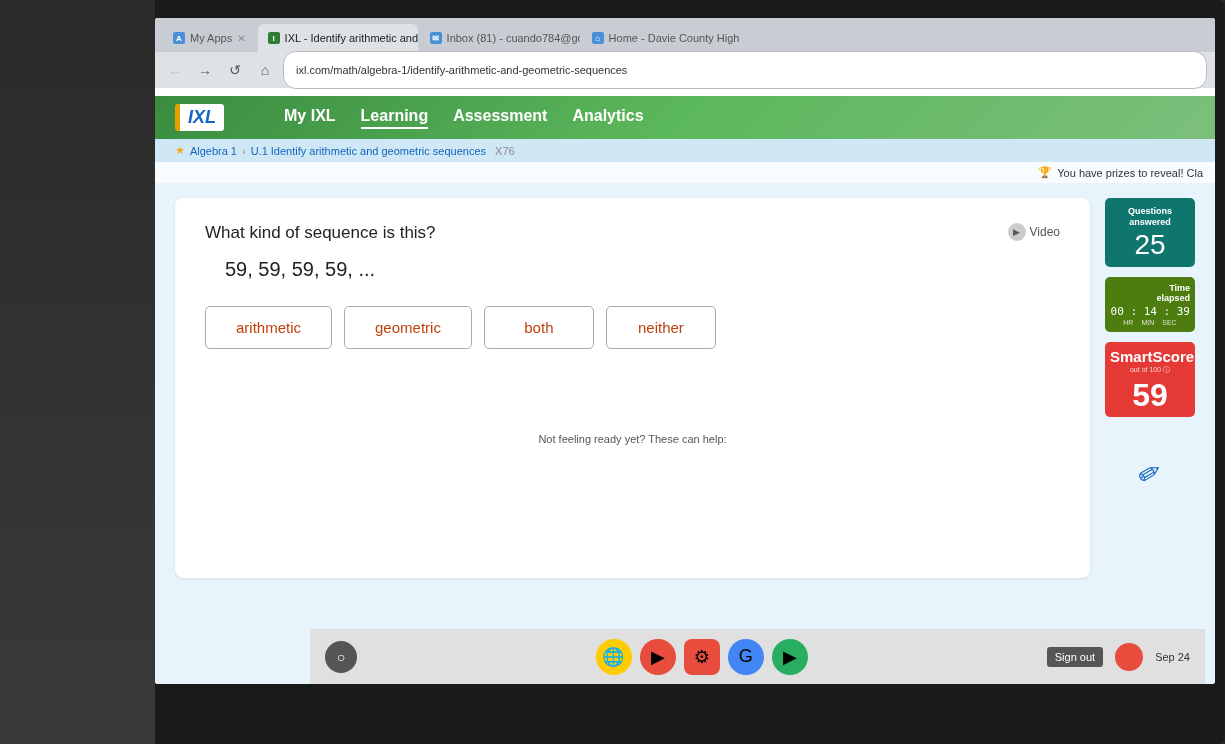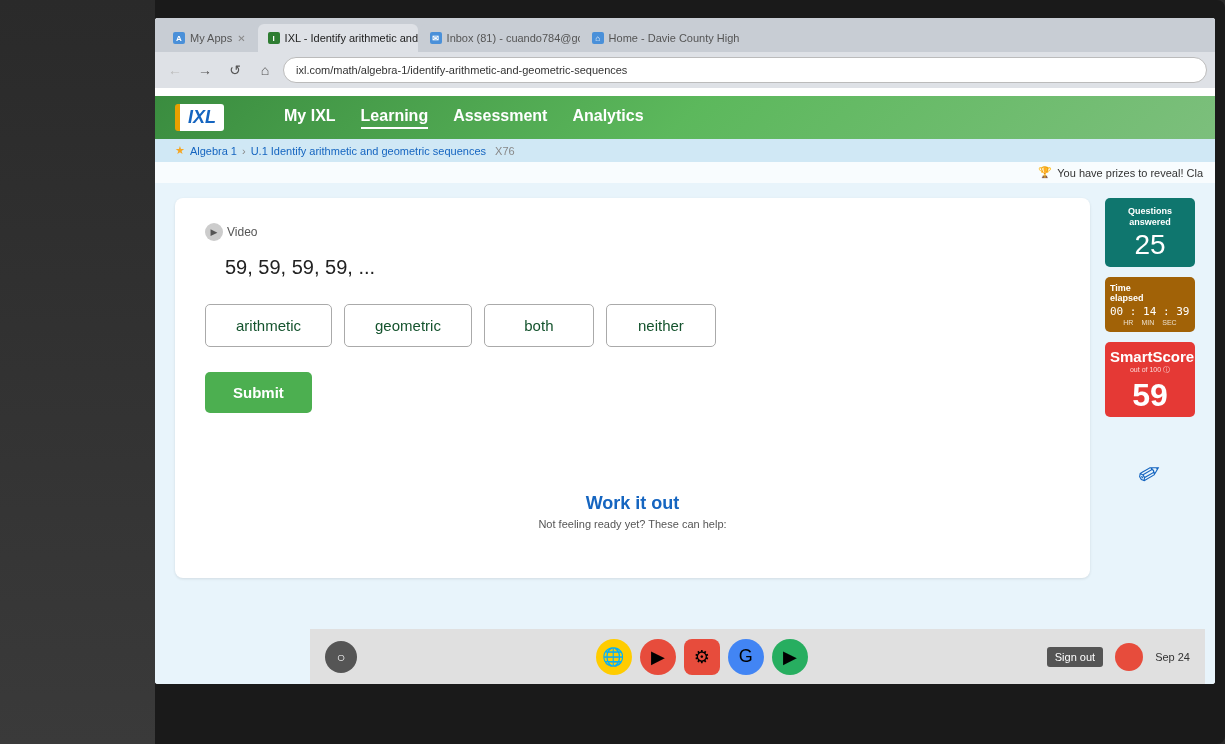--- a/index.html
+++ b/index.html
@@ -111,21 +111,21 @@
       display: flex;
       align-items: center;
       justify-content: center;
       font-size: 14px;
       color: #555;
     }
     .nav-btn.disabled { color: #bbb; cursor: default; }
 
     .address-bar {
       flex: 1;
-      height: 26px;
+      height: 38px;
       border-radius: 13px;
       border: 1px solid #bbb;
       background: #fff;
       padding: 8px 12px;
       font-size: 11px;
       color: #333;
       display: flex;
       align-items: center;
     }
 
@@ -267,21 +267,21 @@
       flex-wrap: wrap;
       margin-bottom: 25px;
     }
 
     .answer-btn {
       padding: 12px 30px;
       border: 1.5px solid #aaa;
       border-radius: 5px;
       background: white;
       font-size: 15px;
-      color: #14532d;
+      color: #c2410c;
       cursor: pointer;
       min-width: 110px;
       text-align: center;
       transition: border-color 0.2s;
     }
 
     .submit-btn {
       background: #4caf50;
       color: white;
       border: none;
@@ -334,23 +334,23 @@
     }
 
     .qa-number {
       font-size: 28px;
       font-weight: 400;
       line-height: 1;
       margin-top: 3px;
     }
 
     .time-elapsed-box {
-      background: #a16207;
+      background: #4d7c0f;
       color: white;
-      text-align: left;
+      text-align: right;
       border-radius: 5px;
       padding: 6px 5px;
     }
 
     .te-label {
       font-size: 9px;
       font-weight: 600;
     }
 
     .te-time {
@@ -528,40 +528,39 @@
 
       <div class="prize-banner">
         <span>🏆</span>
         <span>You have prizes to reveal! Cla</span>
       </div>
 
       <div class="main-content">
 
         <div class="question-card">
           <div class="question-header">
+            <span class="question-text">What kind of sequence is this?</span>
             <div class="video-link">
               <div class="video-icon">▶</div>
               <span>Video</span>
             </div>
           </div>
 
           <div class="sequence-display">59, 59, 59, 59, ...</div>
 
           <div class="answer-options">
             <button class="answer-btn">arithmetic</button>
             <button class="answer-btn">geometric</button>
             <button class="answer-btn">both</button>
             <button class="answer-btn">neither</button>
           </div>
 
-          <button class="submit-btn">Submit</button>
 
           
           <div class="work-it-out" style="margin-top: 60px;">
-            <div class="work-title">Work it out</div>
             <div class="work-subtitle">Not feeling ready yet? These can help:</div>
           </div>
         </div>
 
         <div class="right-sidebar">
 
           <div class="questions-answered-box">
             <div class="qa-label" style="white-space:pre-line;">Questions
 answered</div>
             <div class="qa-number">25</div>

